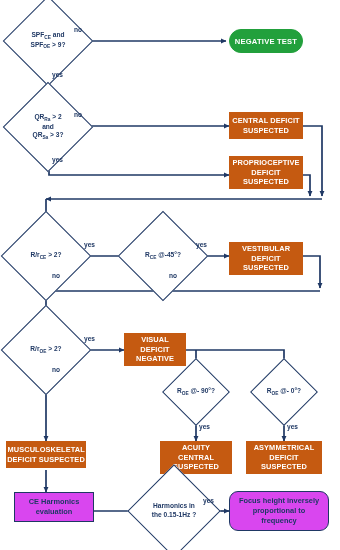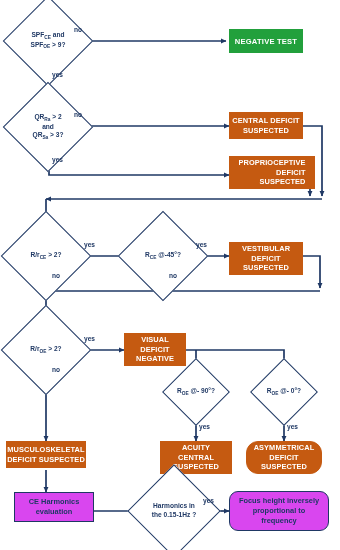--- a/index.html
+++ b/index.html
@@ -89,37 +89,37 @@
     </g>
   </svg>
 
   <div class="node diamond" style="left:16px;top:9px;width:64px;height:64px;">
     <div class="dshape"></div>
     <div class="dtxt">SPF<sub>CE</sub> and<br>SPF<sub>OE</sub> &gt; 9?</div>
   </div>
   <div class="lbl" style="left:74px;top:26px;">no</div>
   <div class="lbl" style="left:52px;top:71px;">yes</div>
 
-  <div class="node box box-green" style="left:229px;top:29px;width:74px;height:24px;">
+  <div class="node box box-green" style="left:229px;top:29px;width:74px;height:24px;border-radius:12px;">
     <span>NEGATIVE TEST</span>
   </div>
 
   <div class="node diamond" style="left:16px;top:95px;width:64px;height:64px;">
     <div class="dshape"></div>
     <div class="dtxt">QR<sub>Ra</sub> &gt; 2<br>and<br>QR<sub>Sa</sub> &gt; 3?</div>
   </div>
   <div class="lbl" style="left:74px;top:111px;">no</div>
   <div class="lbl" style="left:52px;top:156px;">yes</div>
 
   <div class="node box box-orange" style="left:229px;top:112px;width:74px;height:27px;white-space:pre-line;">
     <span>CENTRAL DEFICIT
 SUSPECTED</span>
   </div>
 
-  <div class="node box box-orange" style="left:229px;top:156px;width:86px;height:33px;white-space:pre-line;text-align:right;">
+  <div class="node box box-orange" style="left:229px;top:156px;width:74px;height:33px;white-space:pre-line;">
     <span>PROPRIOCEPTIVE
 DEFICIT
 SUSPECTED</span>
   </div>
 
   <div class="node diamond" style="left:14px;top:224px;width:64px;height:64px;">
     <div class="dshape"></div>
     <div class="dtxt">R/r<sub>CE</sub> &gt; 2?</div>
   </div>
   <div class="lbl" style="left:84px;top:241px;">yes</div>
@@ -156,32 +156,32 @@
     <div class="dtxt">R<sub>OE</sub> @- 90°?</div>
   </div>
   <div class="lbl" style="left:199px;top:423px;">yes</div>
 
   <div class="node diamond" style="left:251px;top:368px;width:66px;height:48px;">
     <div class="dshape" style="width:48px;height:48px;left:9px;"></div>
     <div class="dtxt">R<sub>OE</sub> @- 0°?</div>
   </div>
   <div class="lbl" style="left:287px;top:423px;">yes</div>
 
-  <div class="node box box-orange" style="left:6px;top:441px;width:80px;height:27px;white-space:pre-line;">
+  <div class="node box box-orange" style="left:6px;top:441px;width:80px;height:27px;white-space:pre-line;text-align:right;">
     <span>MUSCULOSKELETAL
 DEFICIT SUSPECTED</span>
   </div>
 
   <div class="node box box-orange" style="left:160px;top:441px;width:72px;height:33px;white-space:pre-line;">
     <span>ACUITY
 CENTRAL
 SUSPECTED</span>
   </div>
 
-  <div class="node box box-orange" style="left:246px;top:441px;width:76px;height:33px;white-space:pre-line;border-radius:12px;">
+  <div class="node box box-orange" style="left:246px;top:441px;width:76px;height:33px;white-space:pre-line;">
     <span>ASYMMETRICAL
 DEFICIT
 SUSPECTED</span>
   </div>
 
   <div class="node box box-white" style="left:14px;top:492px;width:80px;height:30px;white-space:pre-line;">
     <span>CE Harmonics
 evaluation</span>
   </div>
 

